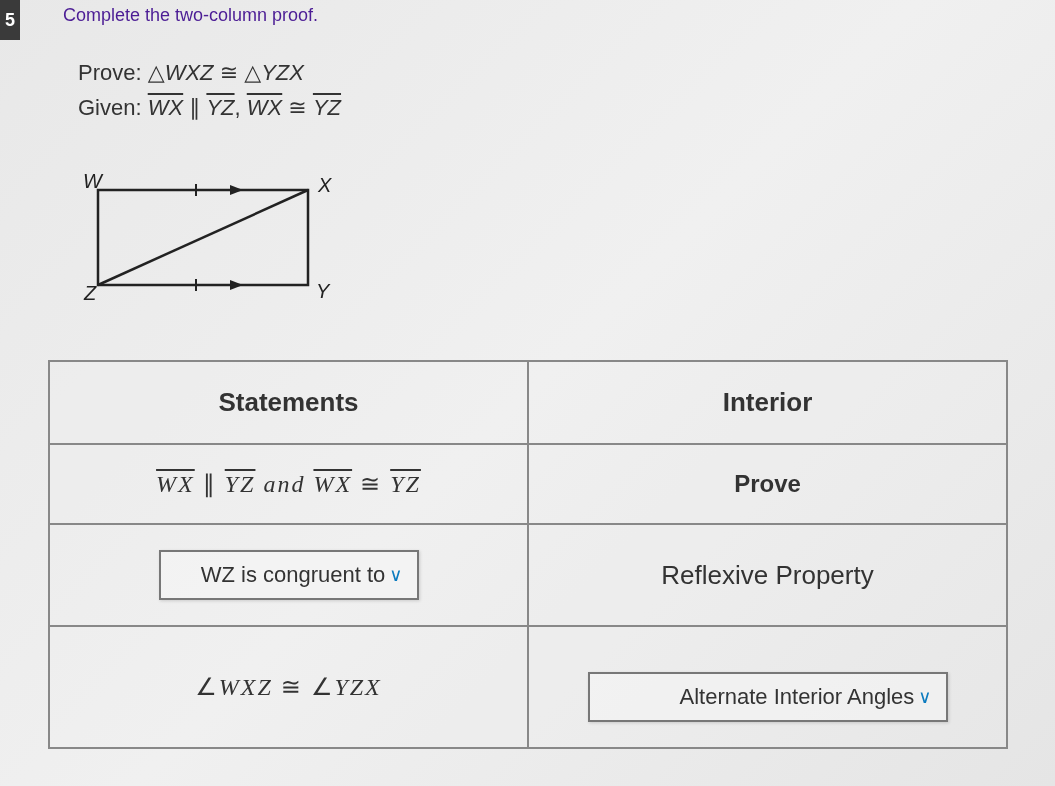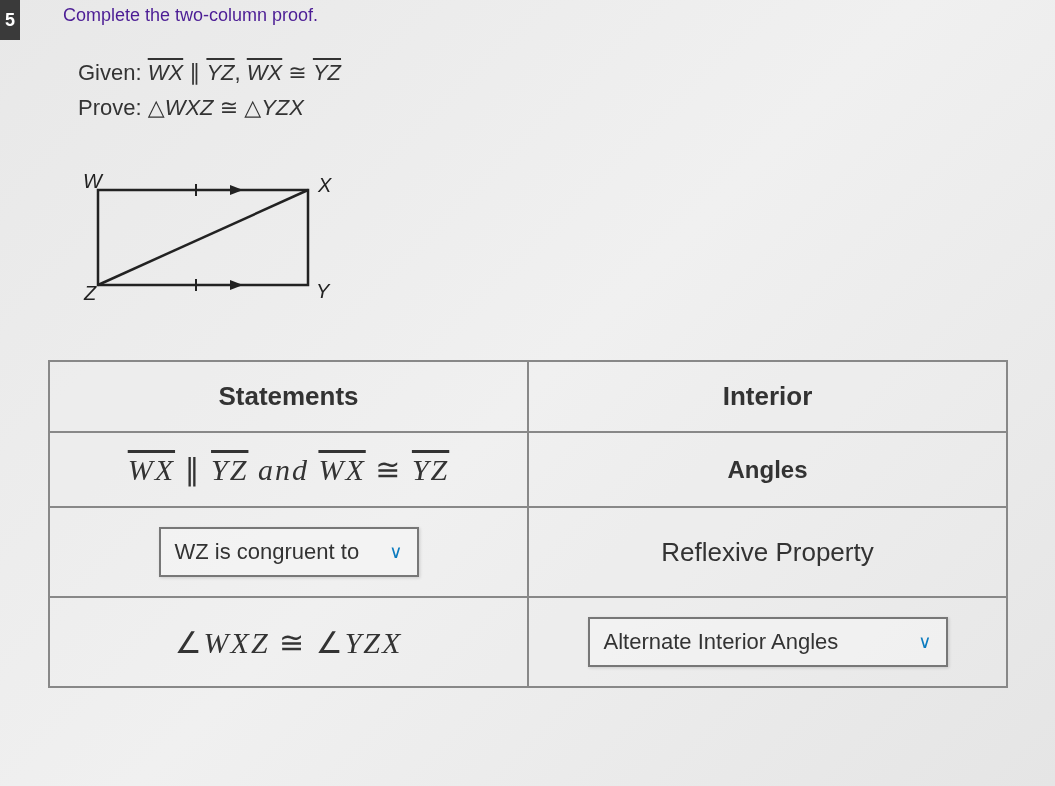--- a/index.html
+++ b/index.html
@@ -50,73 +50,73 @@
     }
     .proof-table {
       position: absolute;
       left: 48px;
       top: 360px;
       width: 960px;
       border-collapse: collapse;
     }
     .proof-table td {
       border: 2px solid #888;
-      padding: 19px 12px;
+      padding: 25px 12px;
       text-align: center;
       vertical-align: middle;
       font-size: 24px;
       color: #333;
       background: rgba(255,255,255,0.05);
       width: 50%;
     }
     .proof-table .header td {
       font-weight: 700;
       font-size: 26px;
     }
-    .math { font-family: 'Cambria Math', 'Times New Roman', serif; font-style: italic; font-size: 30px; letter-spacing: 2px; text-align: center;}
+    .math { font-family: 'Cambria Math', 'Times New Roman', serif; font-style: italic; font-size: 24px; letter-spacing: 2px; text-align: center;}
     .math .upright { font-style: normal; }
     .mline { text-decoration: overline; }
     .dropdown {
       display: inline-flex;
       align-items: center;
-      justify-content: space-between;
+      justify-content: flex-end;
       border: 2px solid #777;
       background: rgba(245,245,245,0.6);
       padding: 10px 14px;
       font-size: 22px;
       color: #333;
       cursor: pointer;
       gap: 4px;
       box-shadow: 1px 1px 3px rgba(0,0,0,0.15);
     }
     .dropdown .chevron {
       color: #0b7bbf;
       font-size: 18px;
     }
-    .wide-dd { min-width: 360px; }
+    .wide-dd { min-width: 360px; margin-top: 20px; }
     .narrow-dd { min-width: 120px; }
     .mid-dd { min-width: 260px; }
   </style>
 </head>
 <body>
 
 <div class="question-badge">
   <span>5</span>
 </div>
 
 <div class="question-text">Complete the two-column proof.</div>
 
 <div class="given-prove">
   <div class="line">
+    <span>Prove:</span>
+    <span>△<span class="overline" style="text-decoration:none;font-style:italic">WXZ</span><span> ≅ </span>△<span style="font-style:italic">YZX</span></span>
+  </div>
+  <div class="line">
     <span>Given:</span>
     <span class="overline">WX</span><span> ∥ </span><span class="overline">YZ</span><span>, </span><span class="overline">WX</span><span> ≅ </span><span class="overline">YZ</span>
-  </div>
-  <div class="line">
-    <span>Prove:</span>
-    <span>△<span class="overline" style="text-decoration:none;font-style:italic">WXZ</span><span> ≅ </span>△<span style="font-style:italic">YZX</span></span>
   </div>
 </div>
 
 <div class="diagram">
   <svg width="270" height="140" viewBox="0 0 270 140">
     <rect x="20" y="20" width="210" height="95" fill="none" stroke="#222" stroke-width="2.5"></rect>
     <line x1="20" y1="115" x2="230" y2="20" stroke="#222" stroke-width="2.5"></line>
 
     <line x1="118" y1="14" x2="118" y2="26" stroke="#222" stroke-width="2"></line>
 
@@ -137,21 +137,21 @@
       <tr class="header">
     <td>Statements</td>
     <td>Interior</td>
   </tr>
   <tr>
     <td>
       <span class="math">
         <span class="mline">WX</span><span class="upright"> ∥ </span><span class="mline">YZ</span><span> and </span><span class="mline">WX</span><span class="upright"> ≅ </span><span class="mline">YZ</span>
       </span>
     </td>
-    <td style="font-weight:600"><span>Angles</span></td>
+    <td style="font-weight:600"><span>Prove</span></td>
   </tr>
   <tr>
     <td>
       <div class="dropdown mid-dd">
         <span>WZ is congruent to</span>
         <span class="chevron">∨</span>
       </div>
     </td>
     <td style="font-weight:400;font-size:26px"><span>Reflexive Property</span></td>
   </tr>

